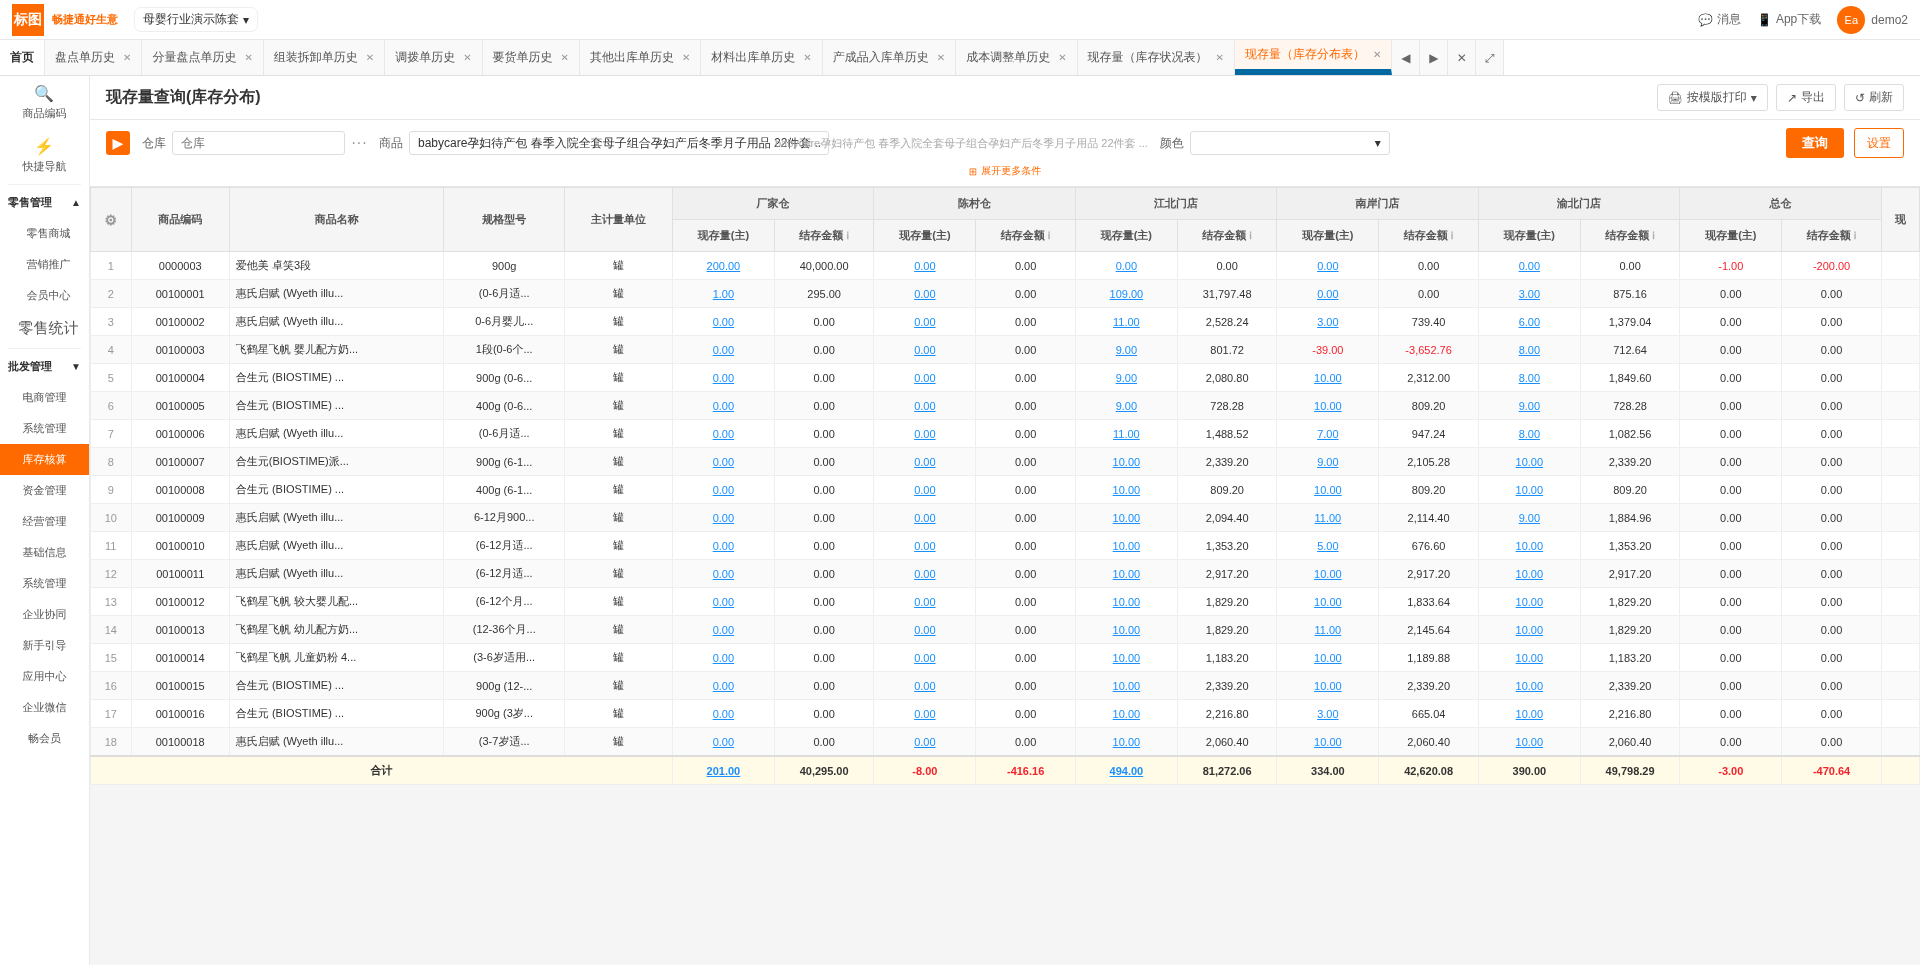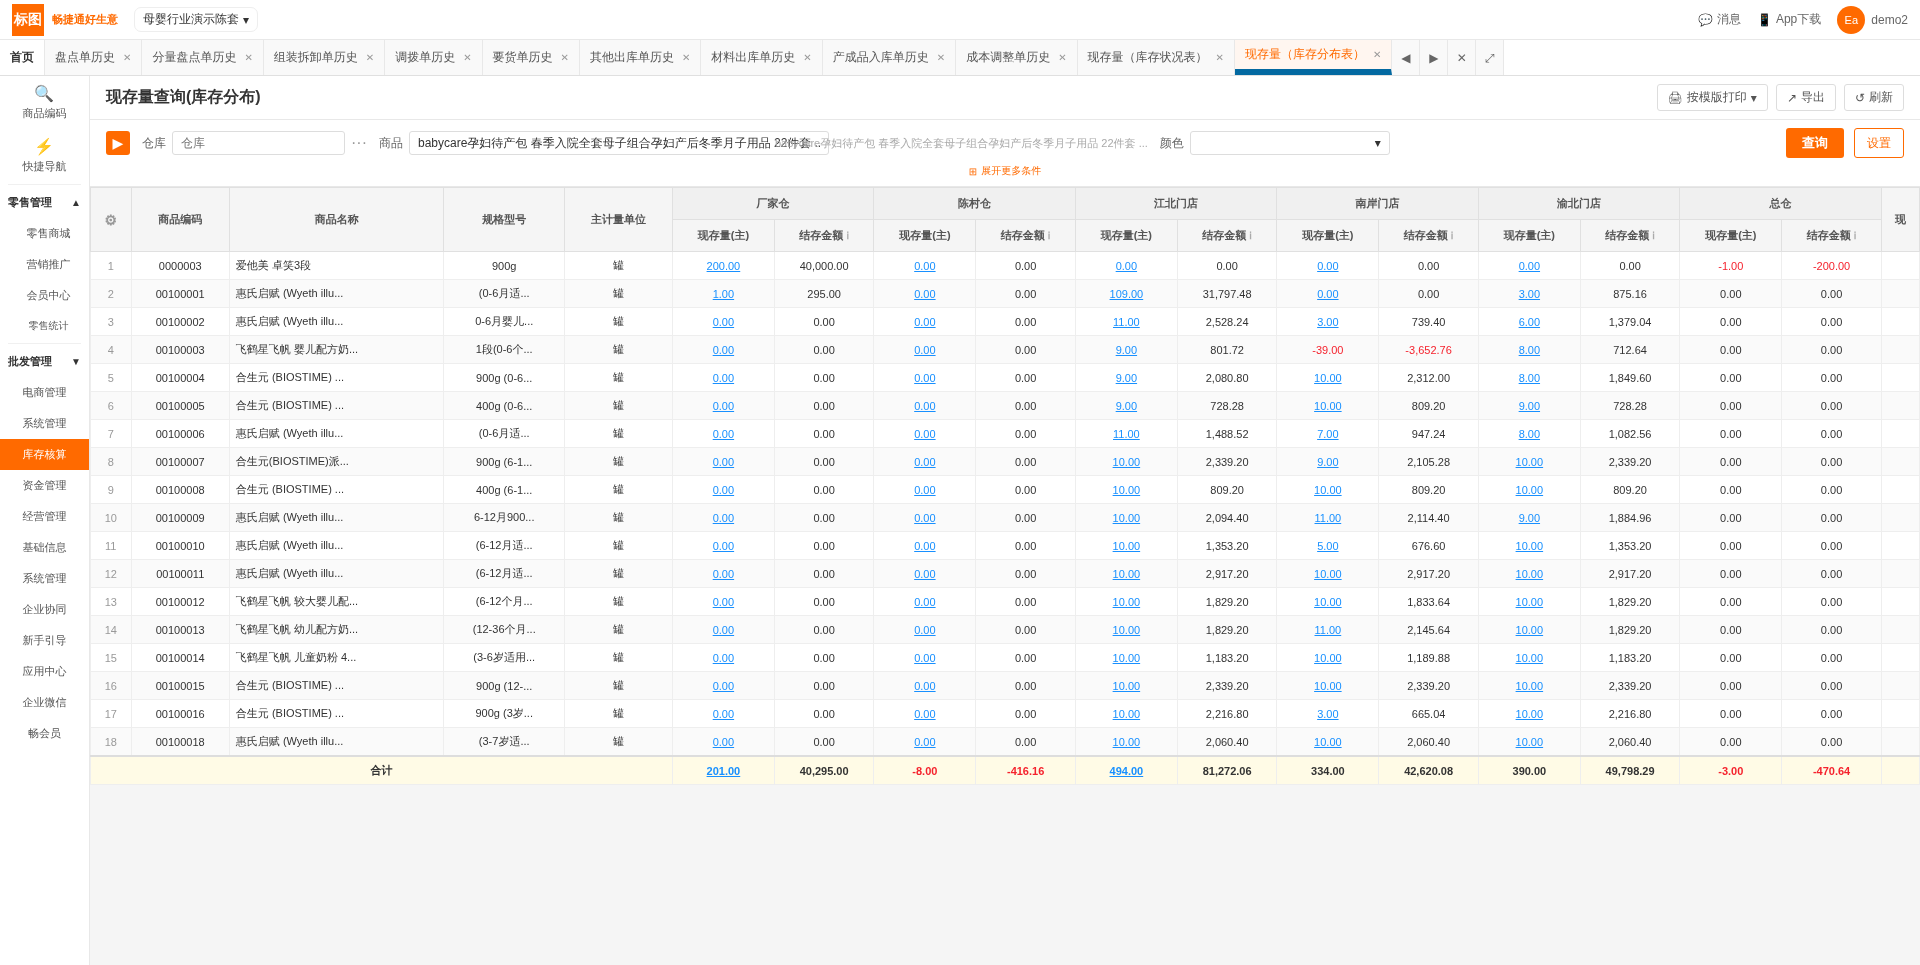--- a/index.html
+++ b/index.html
@@ -172,21 +172,21 @@
     </div>
     <div class="sidebar-item" style="padding-left:12px;font-size:11px;">
       <span>零售商城</span>
     </div>
     <div class="sidebar-item" style="padding-left:12px;font-size:11px;">
       <span>营销推广</span>
     </div>
     <div class="sidebar-item" style="padding-left:12px;font-size:11px;">
       <span>会员中心</span>
     </div>
-    <div class="sidebar-item" style="padding-left:12px;font-size:10px;">
+    <div class="sidebar-item" style="padding-left:12px;font-size:15px;">
       <span>零售统计</span>
     </div>
     <div class="sidebar-divider"></div>
     <div class="sidebar-item section-header">
       <span>批发管理</span>
       <span class="arrow">▼</span>
     </div>
     <div class="sidebar-item">
       <span>电商管理</span>
     </div>

